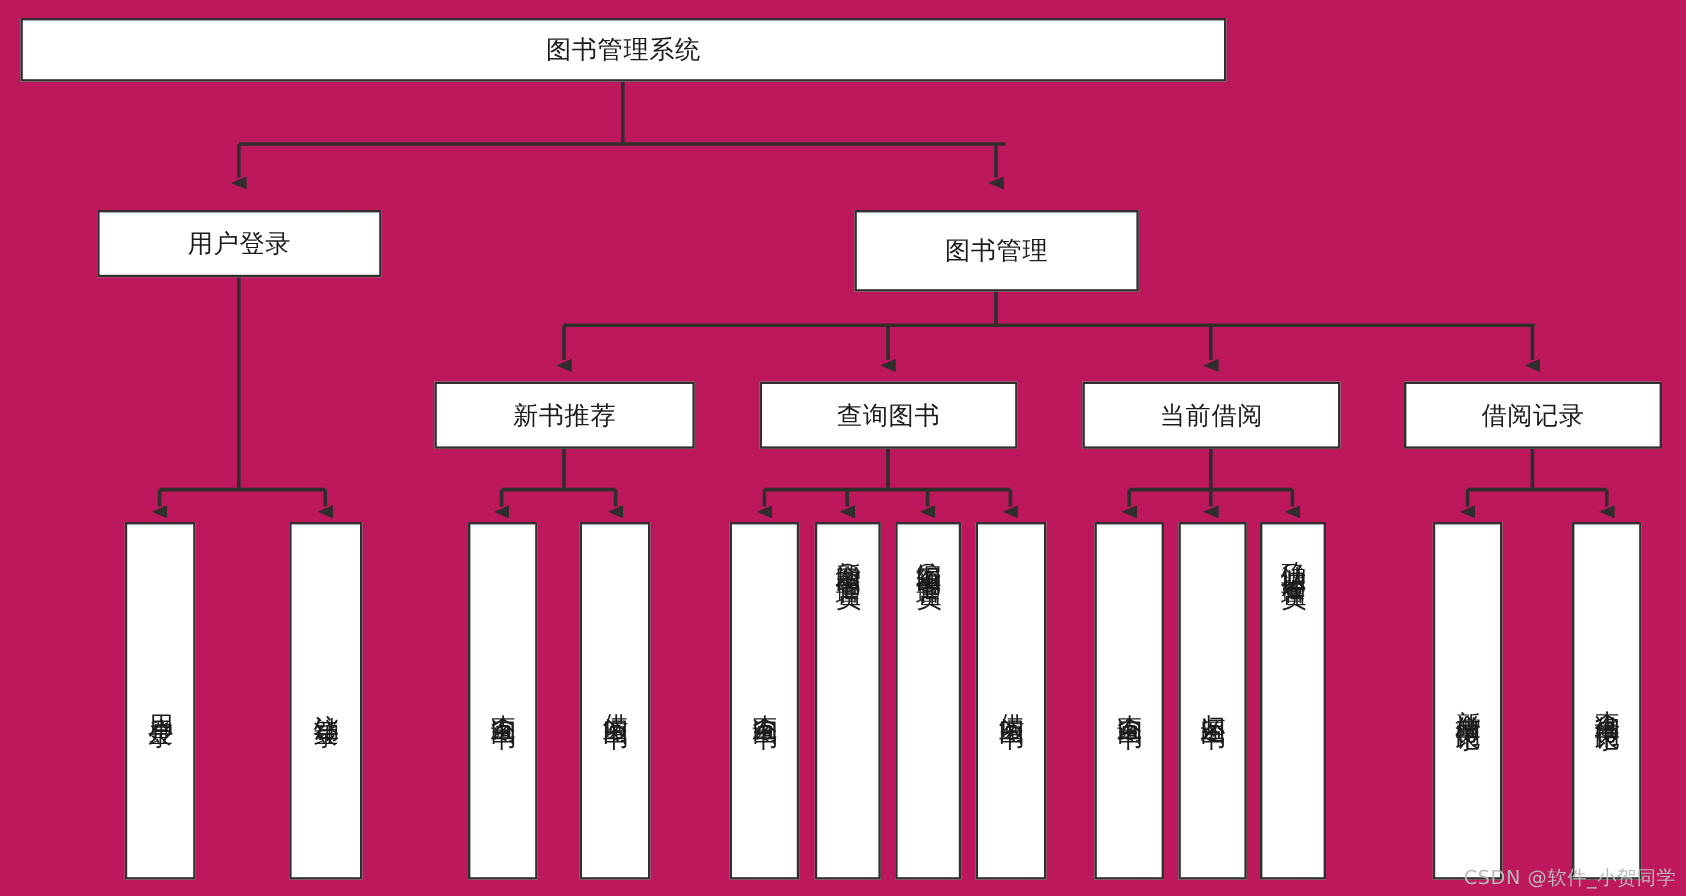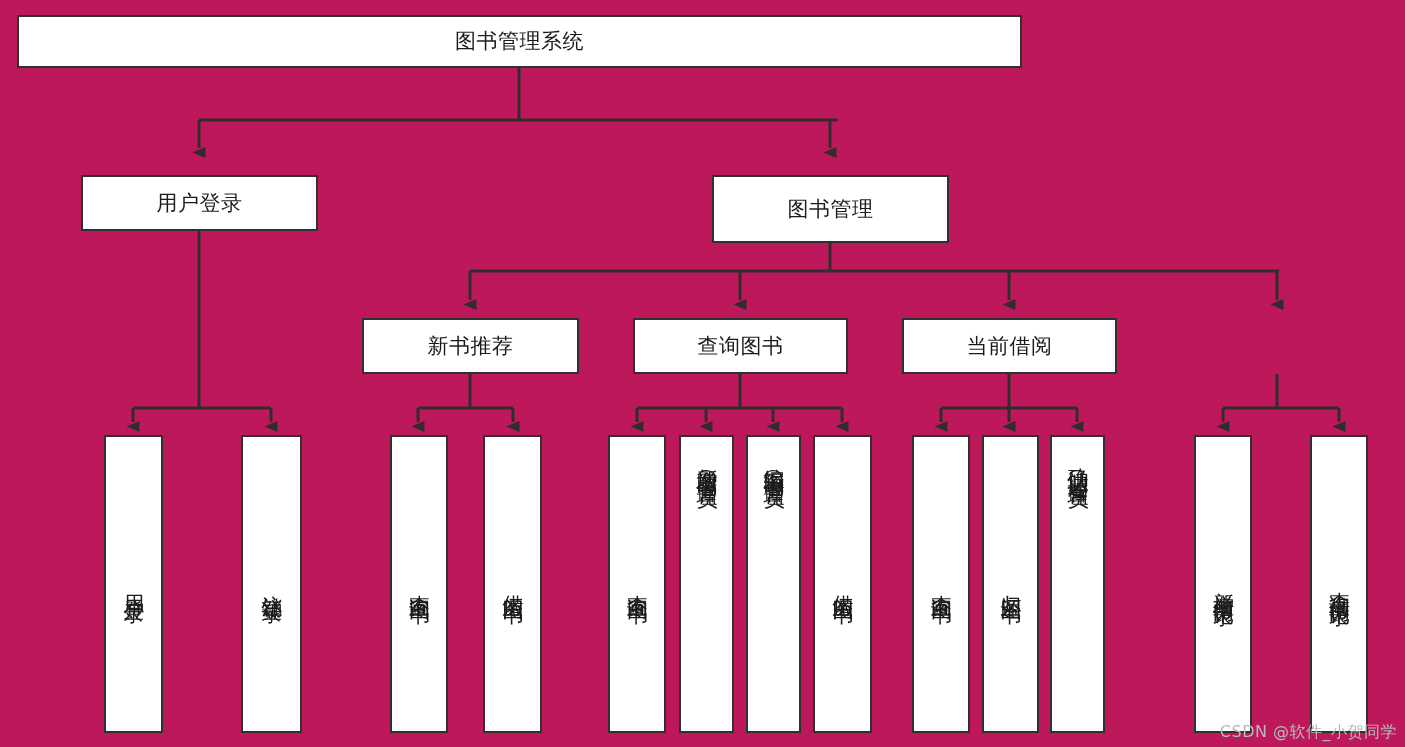--- a/index.html
+++ b/index.html
@@ -144,20 +144,23 @@
 
   <div class="node" style="left:362px; top:318px; width:217px; height:56px;">
     <span class="node-label">新书推荐</span>
   </div>
   <div class="node" style="left:633px; top:318px; width:215px; height:56px;">
     <span class="node-label">查询图书</span>
   </div>
   <div class="node" style="left:902px; top:318px; width:215px; height:56px;">
     <span class="node-label">当前借阅</span>
   </div>
+  <div class="node" style="left:1170px; top:318px; width:215px; height:56px;">
+    <span class="node-label">借阅记录</span>
+  </div>
 
   <div class="node vertical centered" style="left:104px; top:435px; width:59px; height:298px;">
     <span class="node-label">用户登录</span>
   </div>
   <div class="node vertical centered" style="left:241px; top:435px; width:61px; height:298px;">
     <span class="node-label">注销登录</span>
   </div>
 
   <div class="node vertical centered" style="left:390px; top:435px; width:58px; height:298px;">
     <span class="node-label">查询图书</span>

